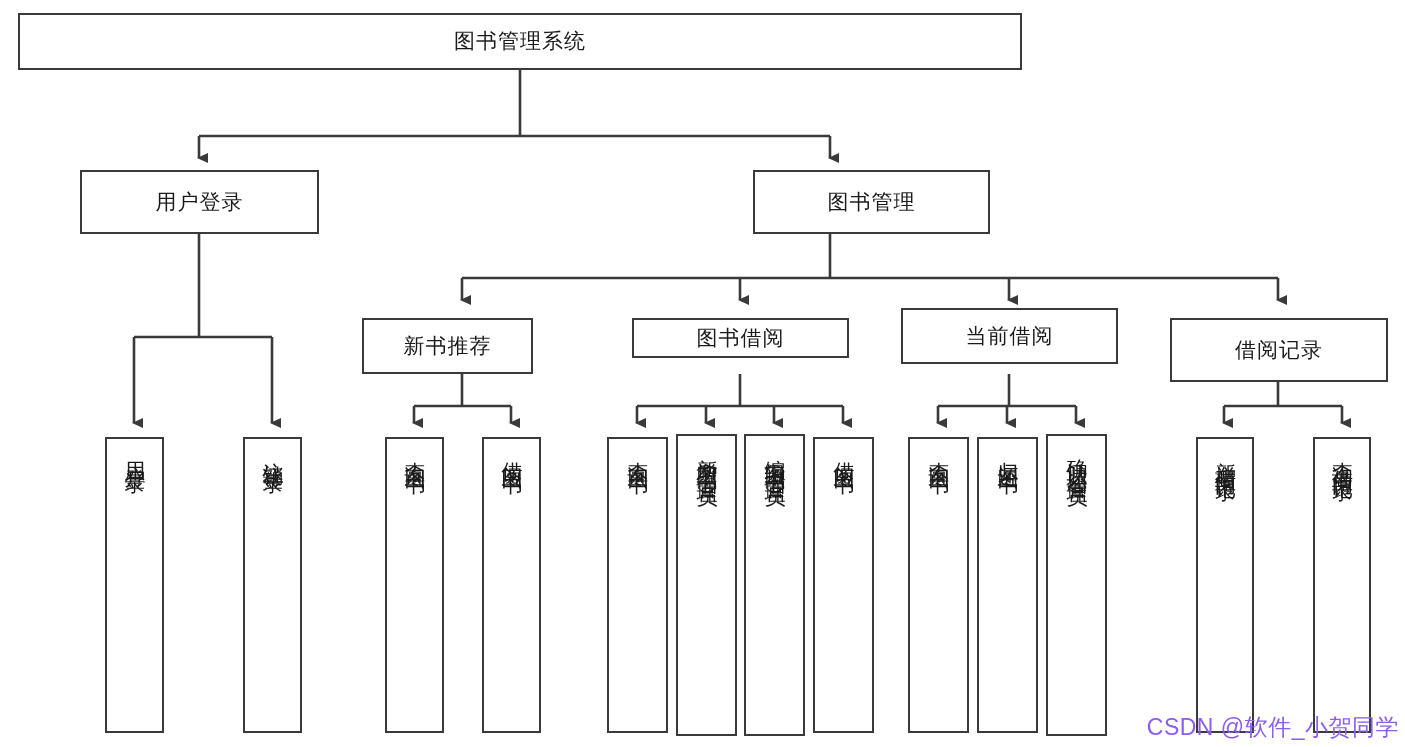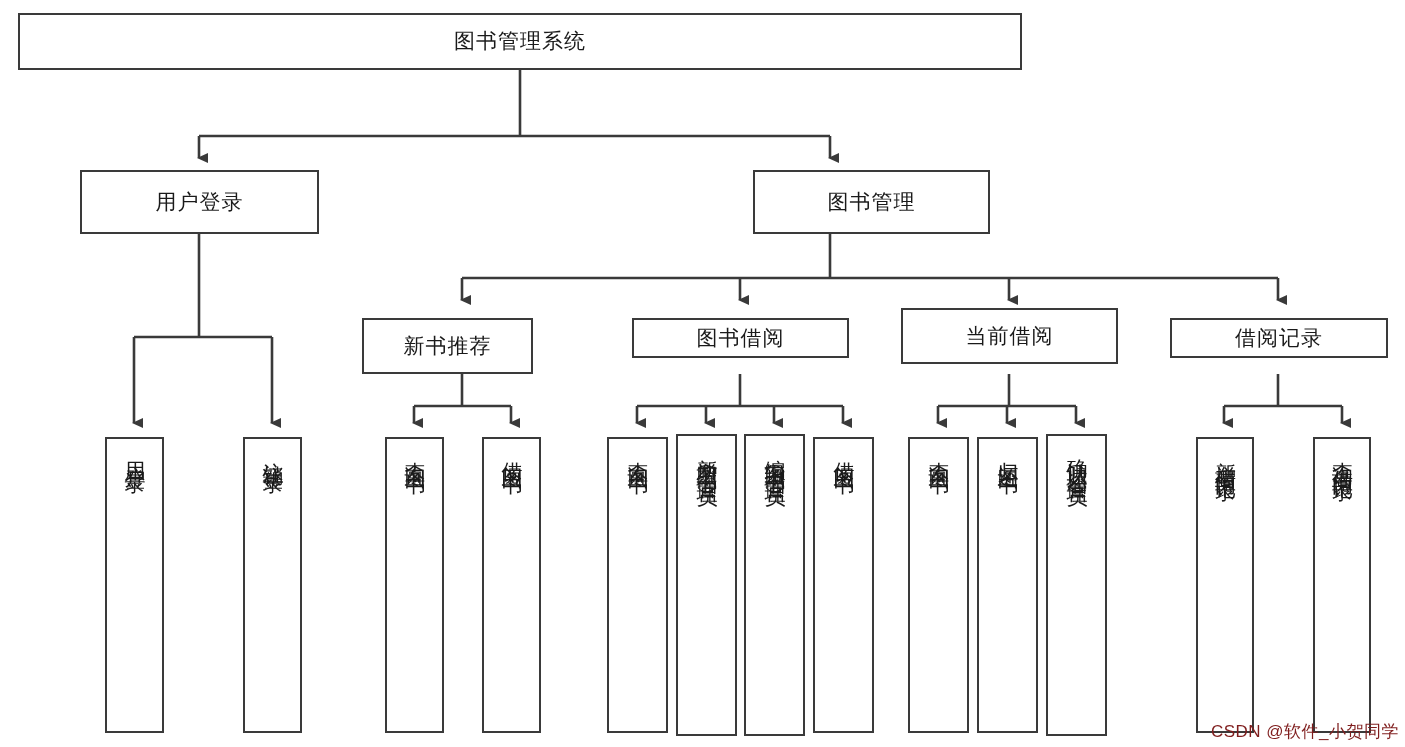--- a/index.html
+++ b/index.html
@@ -43,22 +43,22 @@
     letter-spacing:4px;
     white-space:normal;
     max-height:290px;
   }
   .node.vert.mid .lbl{max-height:280px;}
 
   .watermark{
     position:absolute;
     right:6px;
     bottom:4px;
-    color:#7f1d1d;
-    font-size:17px;
+    color:#8b5cf6;
+    font-size:23px;
     letter-spacing:0.5px;
     white-space:nowrap;
     z-index:5;
   }
 </style>
 </head>
 <body>
 
 <div id="canvas">
 
@@ -125,21 +125,21 @@
 
   <div class="node" style="left:362px;top:318px;width:171px;height:56px;">
     <span class="lbl">新书推荐</span>
   </div>
   <div class="node" style="left:632px;top:318px;width:217px;height:40px;">
     <span class="lbl">图书借阅</span>
   </div>
   <div class="node" style="left:901px;top:308px;width:217px;height:56px;">
     <span class="lbl">当前借阅</span>
   </div>
-  <div class="node" style="left:1170px;top:318px;width:218px;height:40px;">
+  <div class="node" style="left:1170px;top:318px;width:218px;height:64px;">
     <span class="lbl">借阅记录</span>
   </div>
 
   <div class="node vert" style="left:105px;top:437px;width:59px;height:296px;">
     <span class="lbl">用户登录</span>
   </div>
   <div class="node vert" style="left:243px;top:437px;width:59px;height:296px;">
     <span class="lbl">注销登录</span>
   </div>
 

